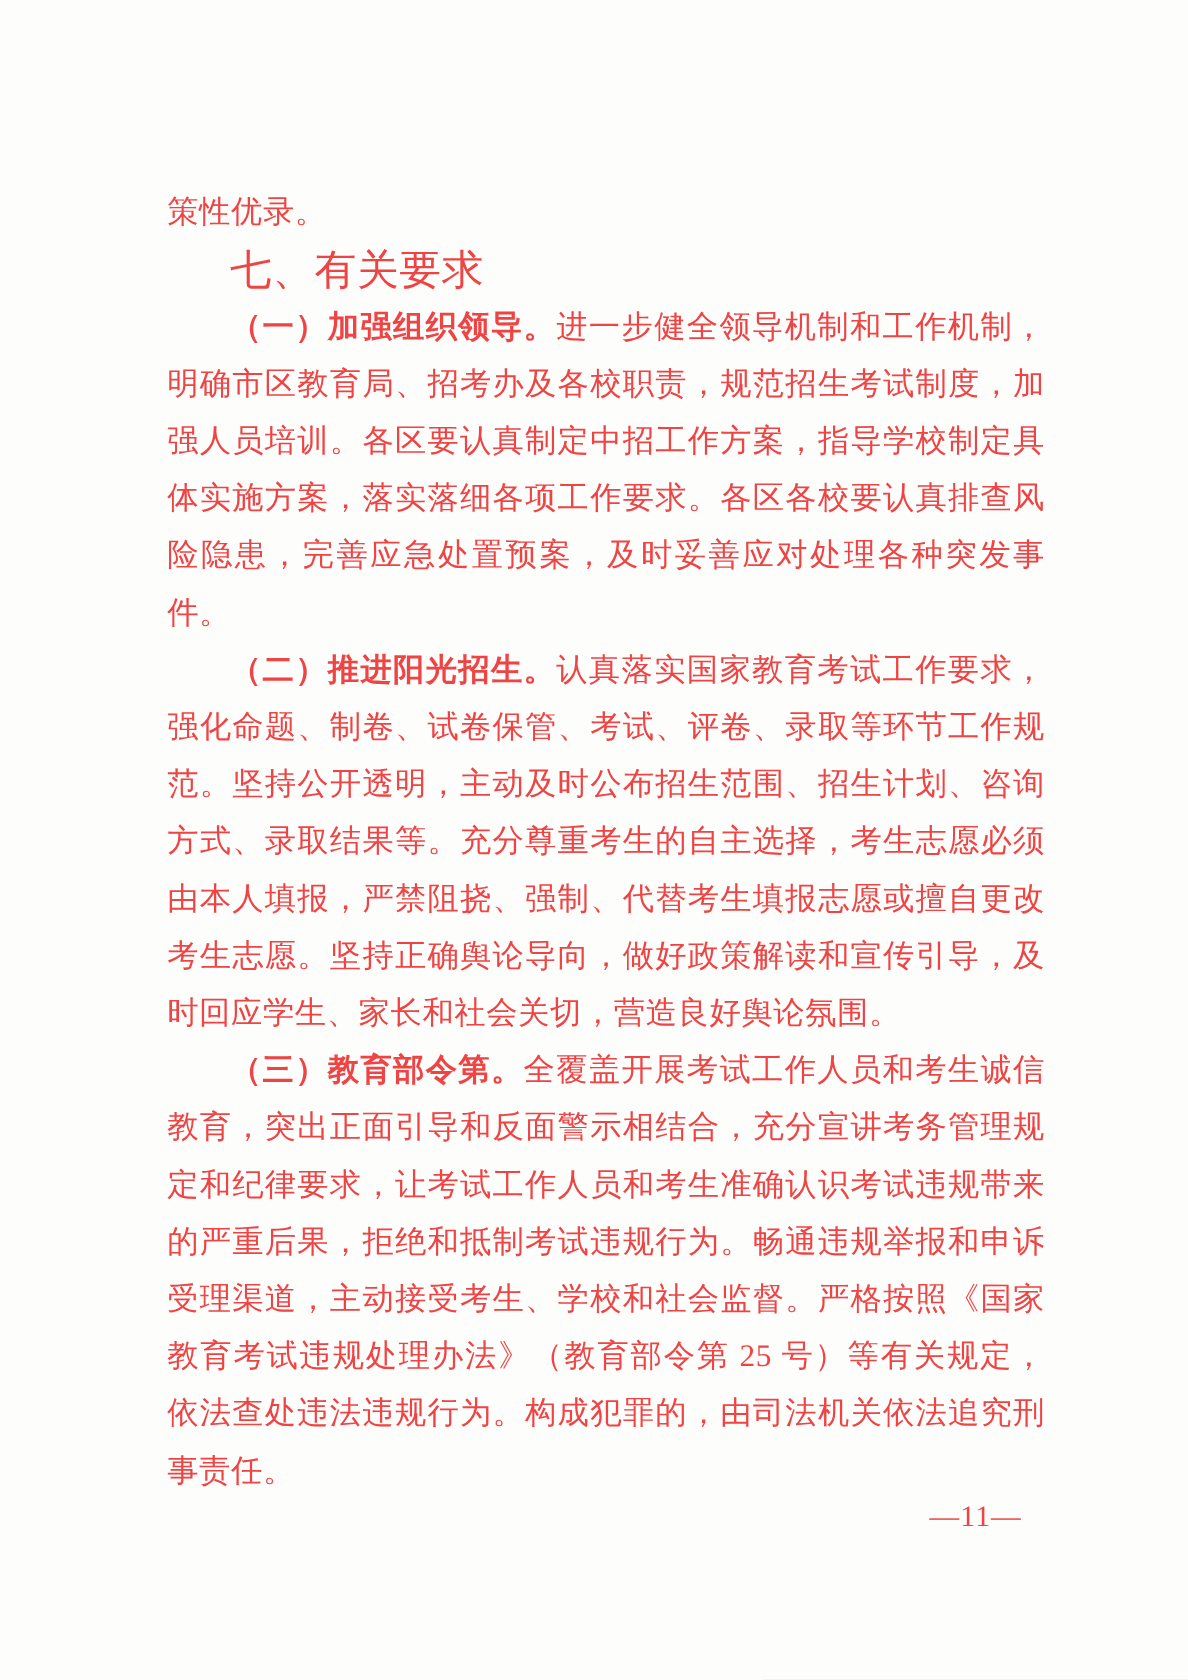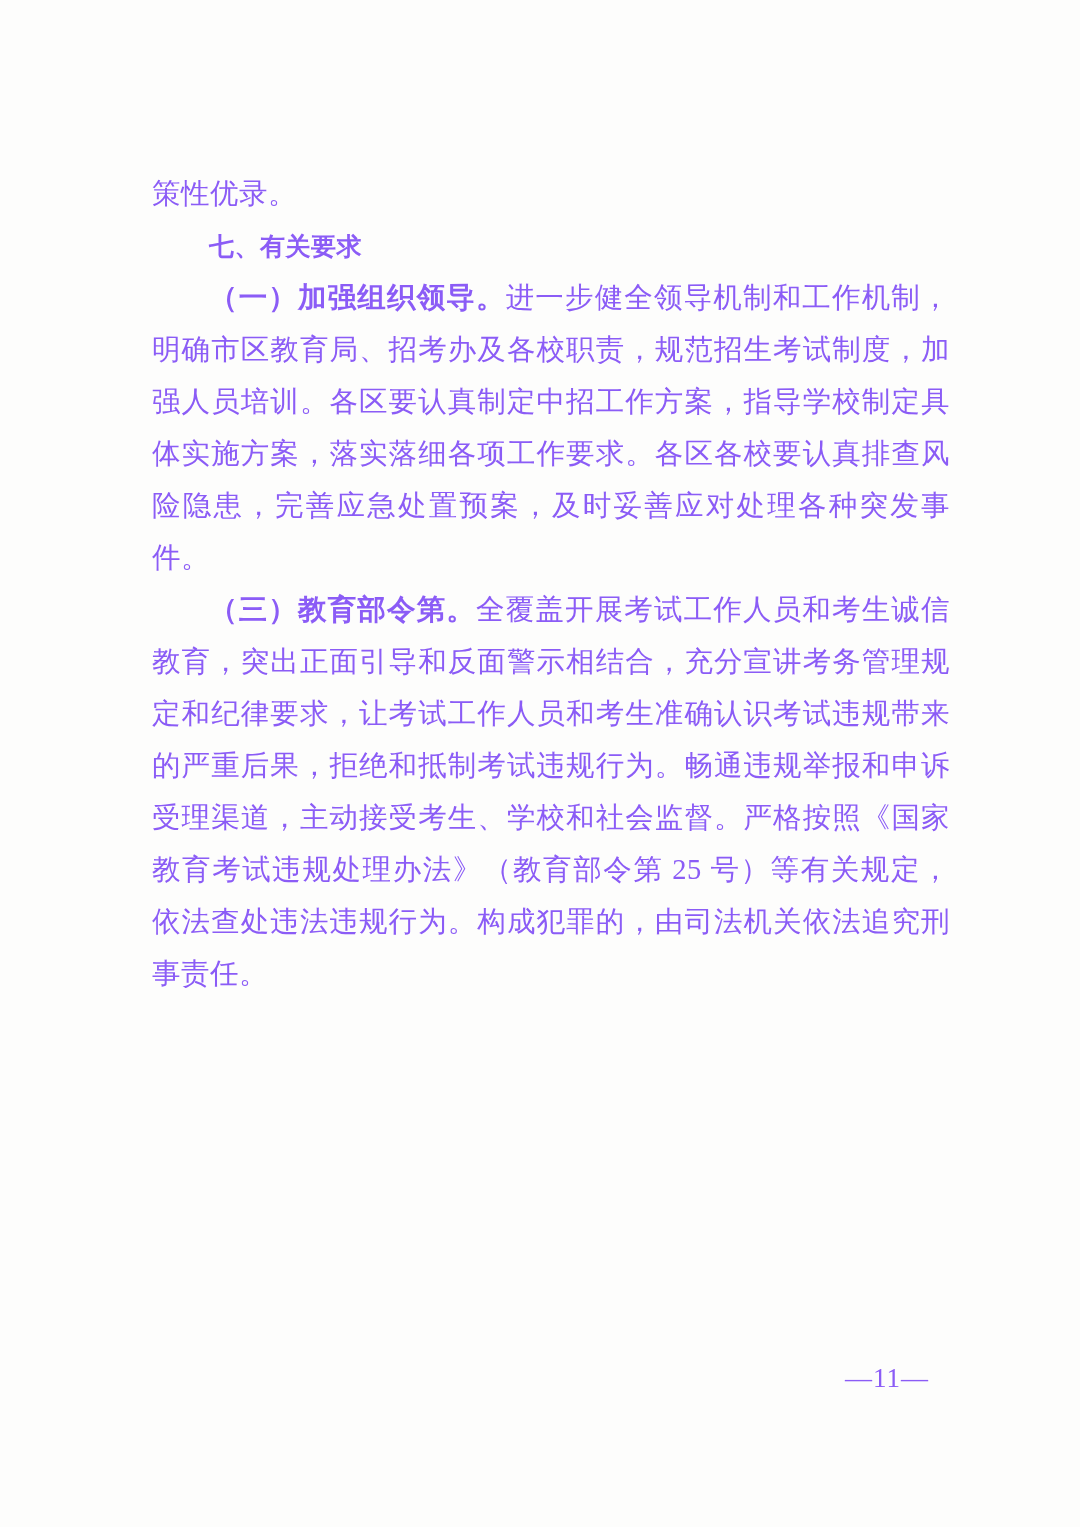--- a/index.html
+++ b/index.html
@@ -8,21 +8,21 @@
     background: #e8e8e8;
   }
   .page {
     position: relative;
     width: 1080px;
     height: 1527px;
     margin: 0 auto;
     background: #fdfdfc;
     overflow: hidden;
     font-family: "Liberation Serif", "DejaVu Serif", serif;
-    color: #8b5cf6;
+    color: #ef4444;
   }
   .content {
     position: absolute;
     left: 152px;
     top: 168px;
     width: 798px;
     font-size: 28.5px;
     line-height: 52px;
     text-align: justify;
     letter-spacing: 0.5px;
@@ -30,22 +30,22 @@
   .para {
     margin: 0;
     padding: 0;
   }
   .continuation {
     text-indent: 0;
   }
   .section-heading {
     text-indent: 57px;
     font-family: "Liberation Sans", "DejaVu Sans", sans-serif;
-    font-weight: bold;
-    font-size: 25px;
+    font-weight: normal;
+    font-size: 38px;
   }
   .item {
     text-indent: 57px;
   }
   .item .lead {
     font-weight: bold;
   }
   .page-number {
     position: absolute;
     top: 1362px;
@@ -63,20 +63,21 @@
 
 <div class="page">
   <div class="content">
 
     <p class="para continuation">策性优录。</p>
 
     <p class="para section-heading">七、有关要求</p>
 
     <p class="para item"><span class="lead">（一）加强组织领导。</span><span>进一步健全领导机制和工作机制，明确市区教育局、招考办及各校职责，规范招生考试制度，加强人员培训。各区要认真制定中招工作方案，指导学校制定具体实施方案，落实落细各项工作要求。各区各校要认真排查风险隐患，完善应急处置预案，及时妥善应对处理各种突发事件。</span></p>
 
+    <p class="para item"><span class="lead">（二）推进阳光招生。</span><span>认真落实国家教育考试工作要求，强化命题、制卷、试卷保管、考试、评卷、录取等环节工作规范。坚持公开透明，主动及时公布招生范围、招生计划、咨询方式、录取结果等。充分尊重考生的自主选择，考生志愿必须由本人填报，严禁阻挠、强制、代替考生填报志愿或擅自更改考生志愿。坚持正确舆论导向，做好政策解读和宣传引导，及时回应学生、家长和社会关切，营造良好舆论氛围。</span></p>
 
     <p class="para item"><span class="lead">（三）教育部令第。</span><span>全覆盖开展考试工作人员和考生诚信教育，突出正面引导和反面警示相结合，充分宣讲考务管理规定和纪律要求，让考试工作人员和考生准确认识考试违规带来的严重后果，拒绝和抵制考试违规行为。畅通违规举报和申诉受理渠道，主动接受考生、学校和社会监督。严格按照《国家教育考试违规处理办法》（教育部令第 25 号）等有关规定，依法查处违法违规行为。构成犯罪的，由司法机关依法追究刑事责任。</span></p>
 
 
   </div>
 
   <div class="page-number">—11—</div>
 </div>
 
 </body></html>

